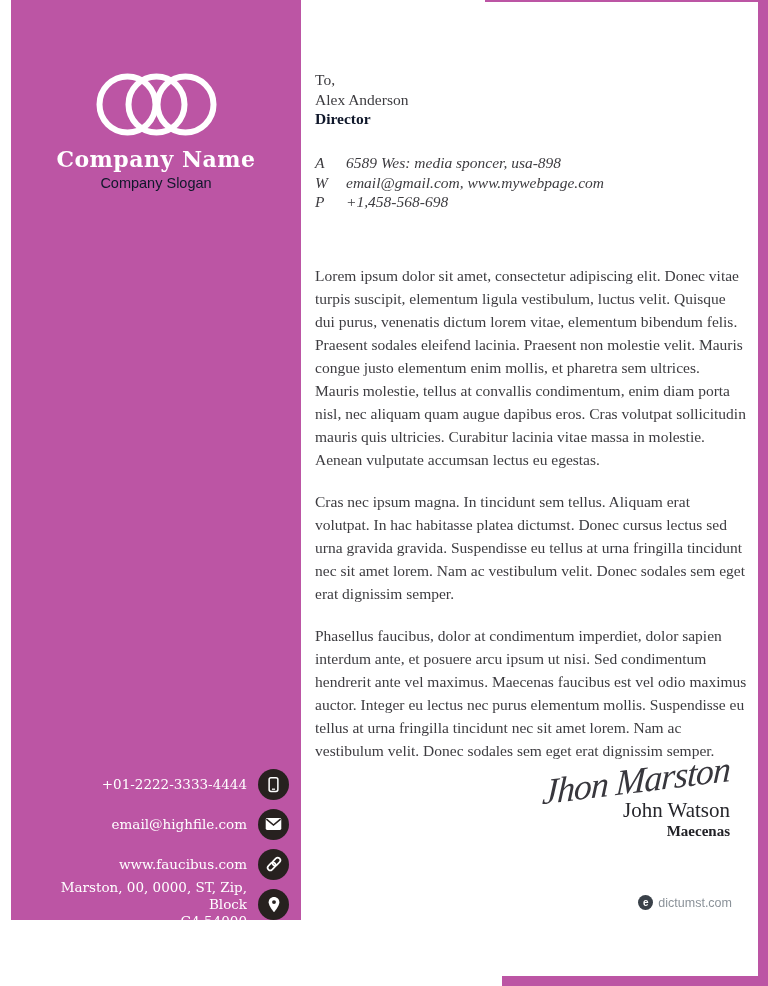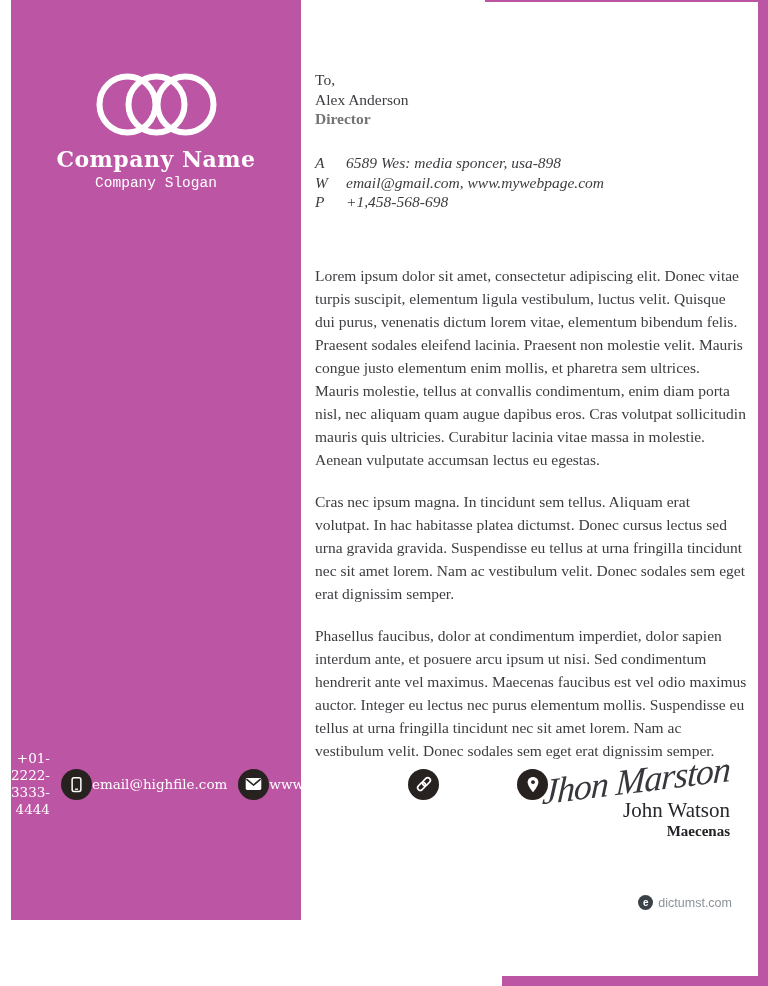--- a/index.html
+++ b/index.html
@@ -28,27 +28,27 @@
     display:flex;justify-content:center;
   }
   .company-name{
     position:absolute;top:146px;left:0;width:100%;
     text-align:center;color:#fff;
     font-family:"DejaVu Serif", serif;
     font-weight:bold;font-size:22px;letter-spacing:.5px;
   }
   .company-slogan{
     position:absolute;top:175px;left:0;width:100%;
-    text-align:center;color:#ffffff;
-    font-family:Liberation Mono, monospace;
+    text-align:center;color:#0f172a;
+    font-family:Liberation Sans, sans-serif;
     font-size:14.5px;
   }
   .contact-list{
     position:absolute;top:764px;left:0;right:12px;
-    display:flex;flex-direction:row;
+    display:flex;flex-direction:column;
   }
   .contact-row{
     height:40px;display:flex;align-items:center;justify-content:flex-end;
   }
   .contact-text{
     color:#fff;text-align:right;
     font-family:"DejaVu Serif", serif;
     font-size:13.5px;line-height:17px;max-width:218px;
   }
   .icon-circle{
@@ -59,21 +59,21 @@
   }
   
   .accent-top{position:absolute;top:0;left:485px;right:0;height:2px;background:var(--accent);}
   .accent-right{position:absolute;top:0;right:0;width:10px;height:986px;background:var(--accent);}
   .accent-bottom{position:absolute;bottom:0;left:502px;right:0;height:10px;background:var(--accent);}
   
   .recipient{
     position:absolute;left:315px;top:70px;
     color:var(--text);font-size:15.5px;line-height:19.5px;
   }
-  .recipient .bold{font-weight:bold;color:#737373;}
+  .recipient .bold{font-weight:bold;color:#0f172a;}
   .awp{
     position:absolute;left:315px;top:153px;
     color:var(--text);font-size:15.5px;line-height:19.5px;font-style:italic;
   }
   .awp-row .awp-label{display:inline-block;width:31px;}
   .body-text{
     position:absolute;left:315px;top:264px;width:432px;
     color:var(--text);font-size:15.5px;line-height:23px;
   }
   .body-text p{margin:0 0 19px 0;}

